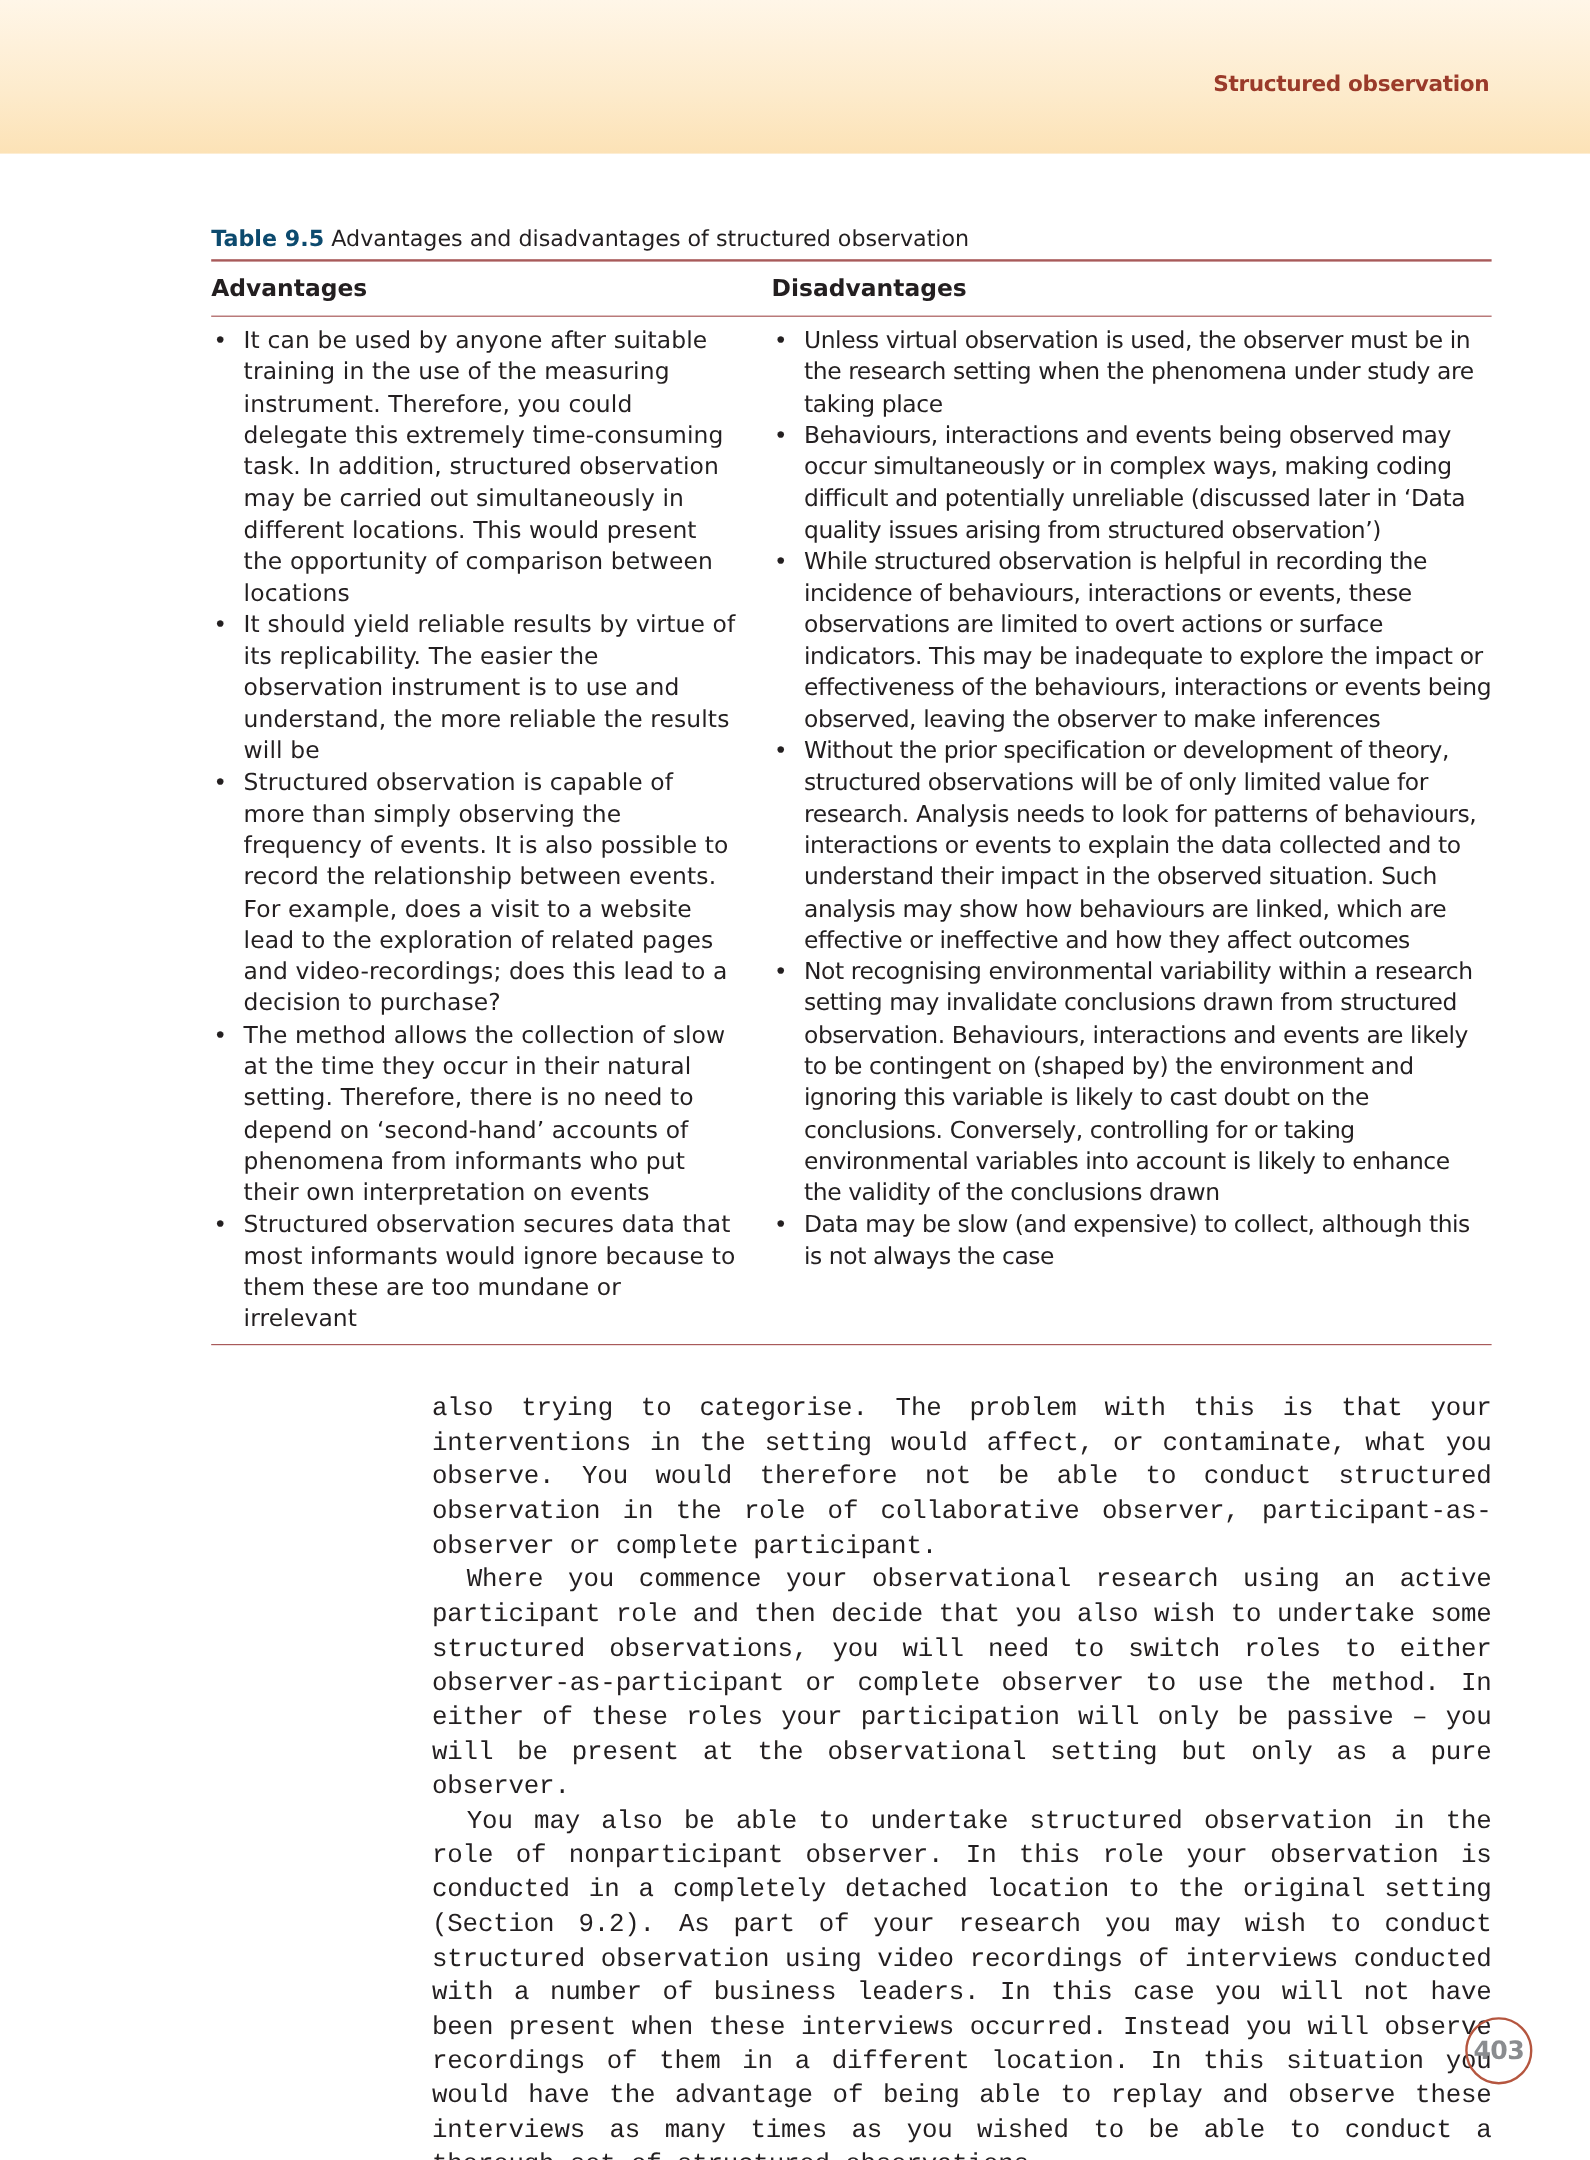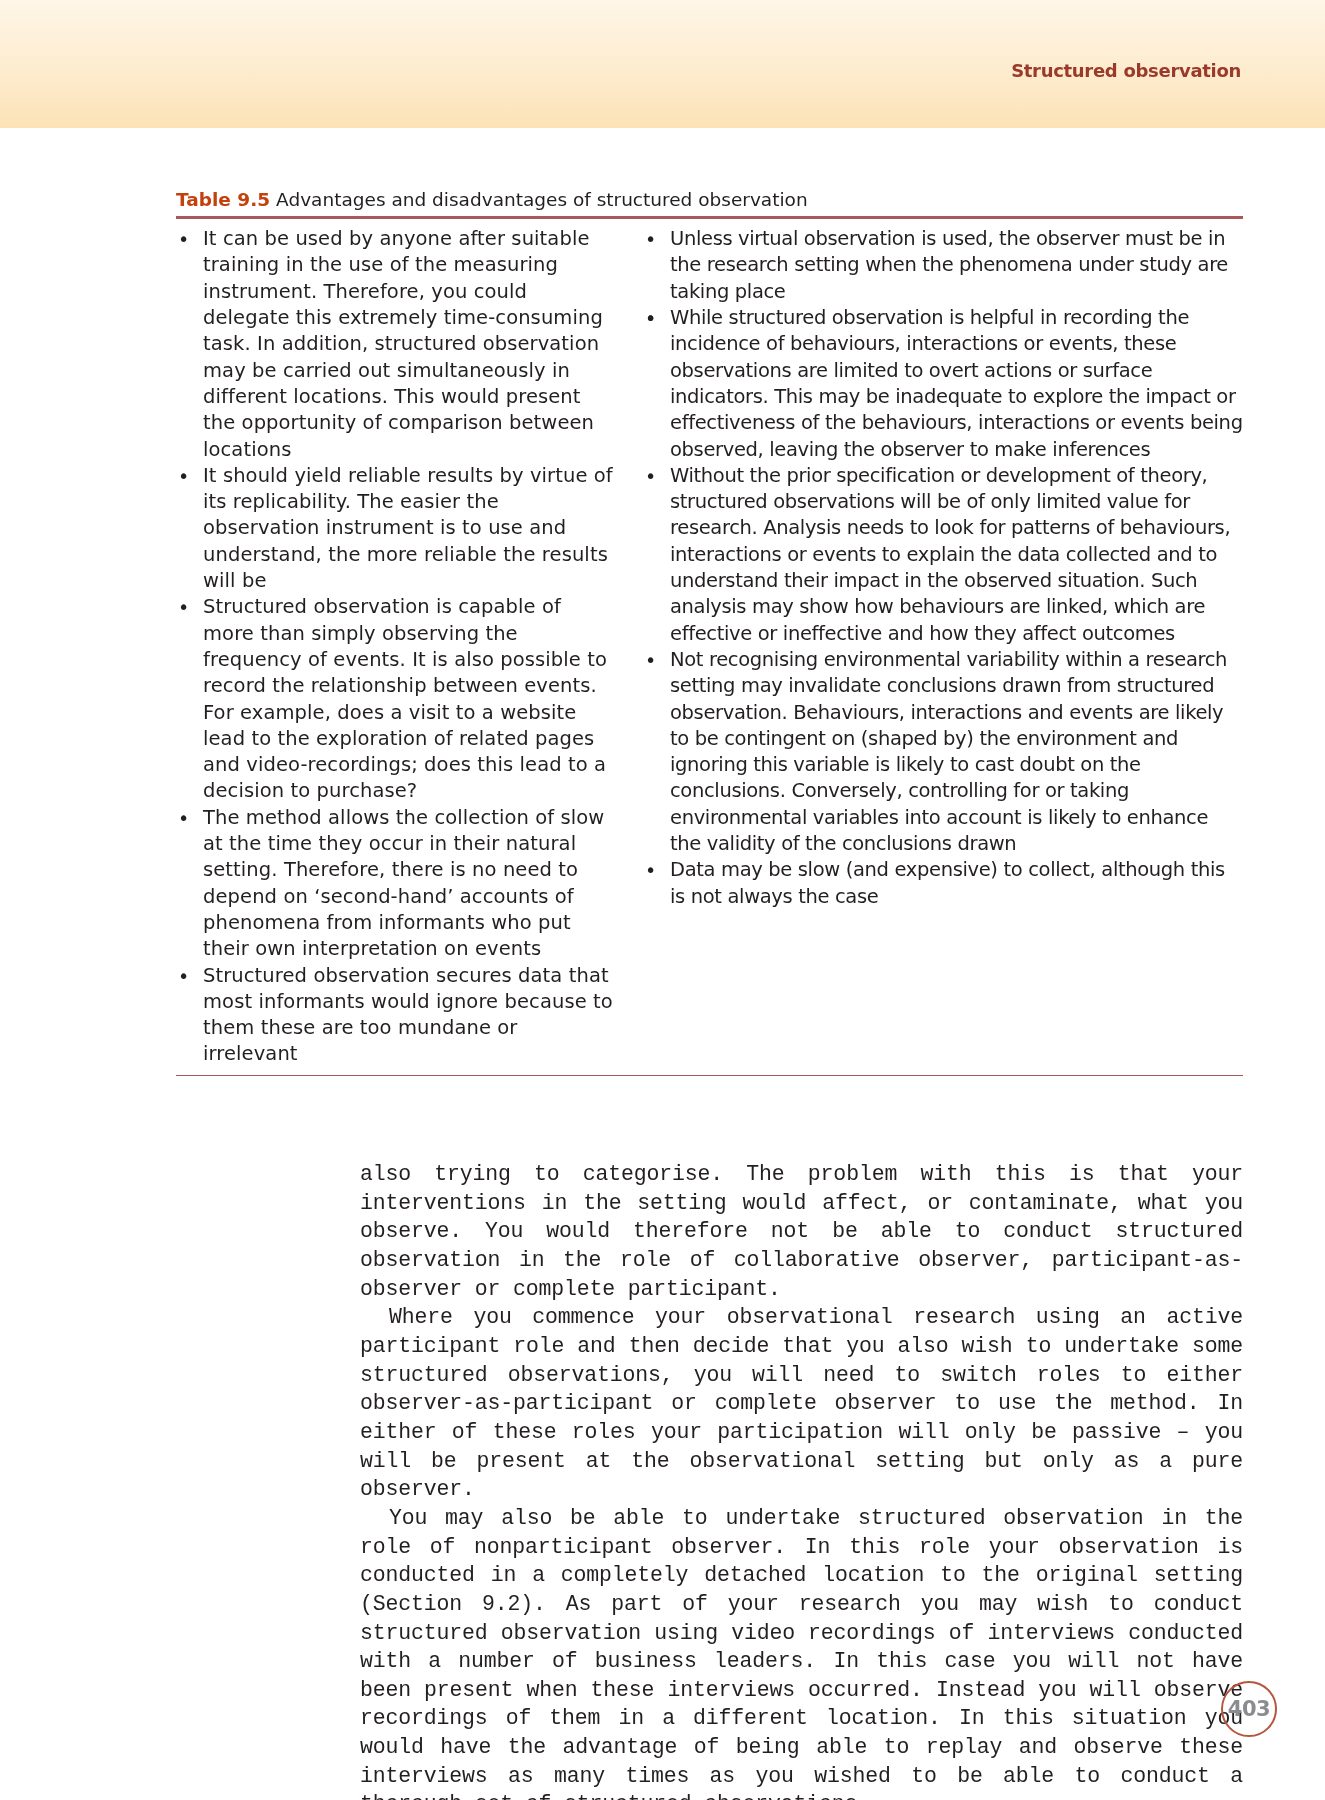--- a/index.html
+++ b/index.html
@@ -31,21 +31,21 @@
   }
   .caption {
     font-size: 18.5px;
     height: 33px;
     line-height: 33px;
     color: #231f20;
     white-space: nowrap;
   }
   .caption .label {
     font-weight: bold;
-    color: #c2410c;
+    color: #0c4a6e;
     margin-right: 6px;
   }
   .rule {
     height: 1.6px;
     background: #a85a5a;
     width: 100%;
   }
   .col-head-row {
     display: flex;
     height: 45px;
@@ -108,35 +108,39 @@
 <body>
 
 <div class="header-band"></div>
 <div class="running-head">Structured observation</div>
 
 <div class="table-wrap">
   <div class="caption">
     <span class="label">Table 9.5</span><span>Advantages and disadvantages of structured observation</span>
   </div>
   <div class="rule"></div>
+  <div class="col-head-row">
+    <div class="c1">Advantages</div>
+    <div class="c2">Disadvantages</div>
+  </div>
   <div class="rule"></div>
   <div class="body-row">
     <div class="col left">
       <ul>
         <li><span class="bullet">•</span><span>It can be used by anyone after suitable training in the use of the measuring instrument. Therefore, you could delegate this extremely time-consuming task. In addition, structured observation may be carried out simultaneously in different locations. This would present the opportunity of comparison between locations</span></li>
         <li><span class="bullet">•</span><span>It should yield reliable results by virtue of its replicability. The easier the observation instrument is to use and understand, the more reliable the results will be</span></li>
         <li><span class="bullet">•</span><span>Structured observation is capable of more than simply observing the frequency of events. It is also possible to record the relationship between events. For example, does a visit to a website lead to the exploration of related pages and video-recordings; does this lead to a decision to purchase?</span></li>
         <li><span class="bullet">•</span><span>The method allows the collection of slow at the time they occur in their natural setting. Therefore, there is no need to depend on ‘second-hand’ accounts of phenomena from informants who put their own interpretation on events</span></li>
         <li><span class="bullet">•</span><span>Structured observation secures data that most informants would ignore because to them these are too mundane or irrelevant</span></li>
       </ul>
     </div>
     <div class="col right">
       <ul>
         <li><span class="bullet">•</span><span>Unless virtual observation is used, the observer must be in the research setting when the phenomena under study are taking place</span></li>
-        <li><span class="bullet">•</span></li>
+        <li><span class="bullet">•</span><span>Behaviours, interactions and events being observed may occur simultaneously or in complex ways, making coding difficult and potentially unreliable (discussed later in ‘Data quality issues arising from structured observation’)</span></li>
         <li><span class="bullet">•</span><span>While structured observation is helpful in recording the incidence of behaviours, interactions or events, these observations are limited to overt actions or surface indicators. This may be inadequate to explore the impact or effectiveness of the behaviours, interactions or events being observed, leaving the observer to make inferences</span></li>
         <li><span class="bullet">•</span><span>Without the prior specification or development of theory, structured observations will be of only limited value for research. Analysis needs to look for patterns of behaviours, interactions or events to explain the data collected and to understand their impact in the observed situation. Such analysis may show how behaviours are linked, which are effective or ineffective and how they affect outcomes</span></li>
         <li><span class="bullet">•</span><span>Not recognising environmental variability within a research setting may invalidate conclusions drawn from structured observation. Behaviours, interactions and events are likely to be contingent on (shaped by) the environment and ignoring this variable is likely to cast doubt on the conclusions. Conversely, controlling for or taking environmental variables into account is likely to enhance the validity of the conclusions drawn</span></li>
         <li><span class="bullet">•</span><span>Data may be slow (and expensive) to collect, although this is not always the case</span></li>
       </ul>
     </div>
   </div>
   <div class="rule"></div>
 </div>
 

